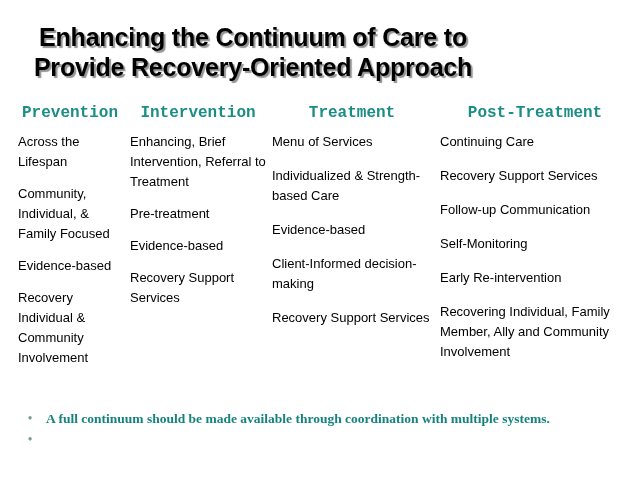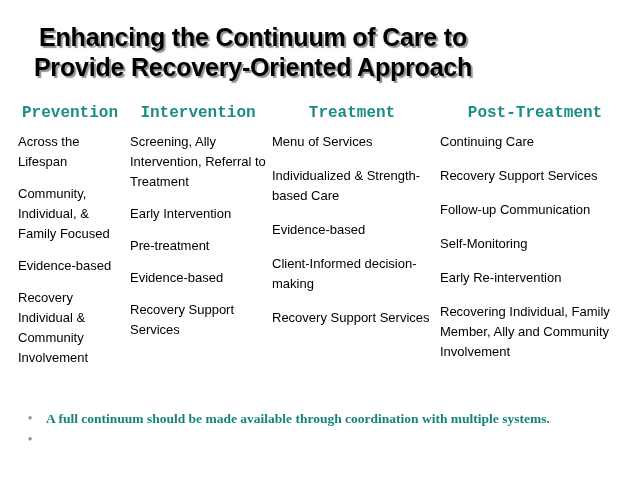--- a/index.html
+++ b/index.html
@@ -113,22 +113,21 @@
     <p class="col-item">Across the Lifespan</p>
     <p class="col-item">Community, Individual, &amp; Family Focused</p>
     <p class="col-item">Evidence-based</p>
     <p class="col-item">Recovery Individual &amp; Community Involvement</p>
   </div>
 </div>
 
 <div class="column" id="column-intervention">
   <div class="col-header">Intervention</div>
   <div class="col-body">
-    <p class="col-item">Screening, Ally Intervention, Referral to Treatment</p>
-    <p class="col-item">Early Intervention</p>
+    <p class="col-item">Enhancing, Brief Intervention, Referral to Treatment</p>
     <p class="col-item">Pre-treatment</p>
     <p class="col-item">Evidence-based</p>
     <p class="col-item">Recovery Support Services</p>
   </div>
 </div>
 
 <div class="column" id="column-treatment">
   <div class="col-header">Treatment</div>
   <div class="col-body">
     <p class="col-item">Menu of Services</p>

